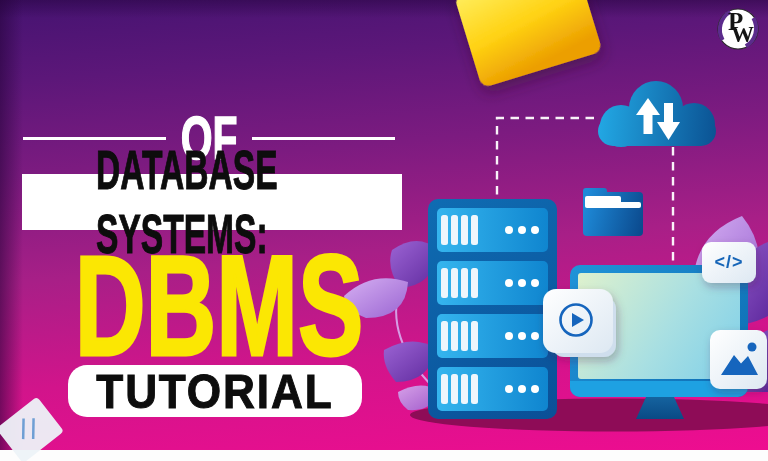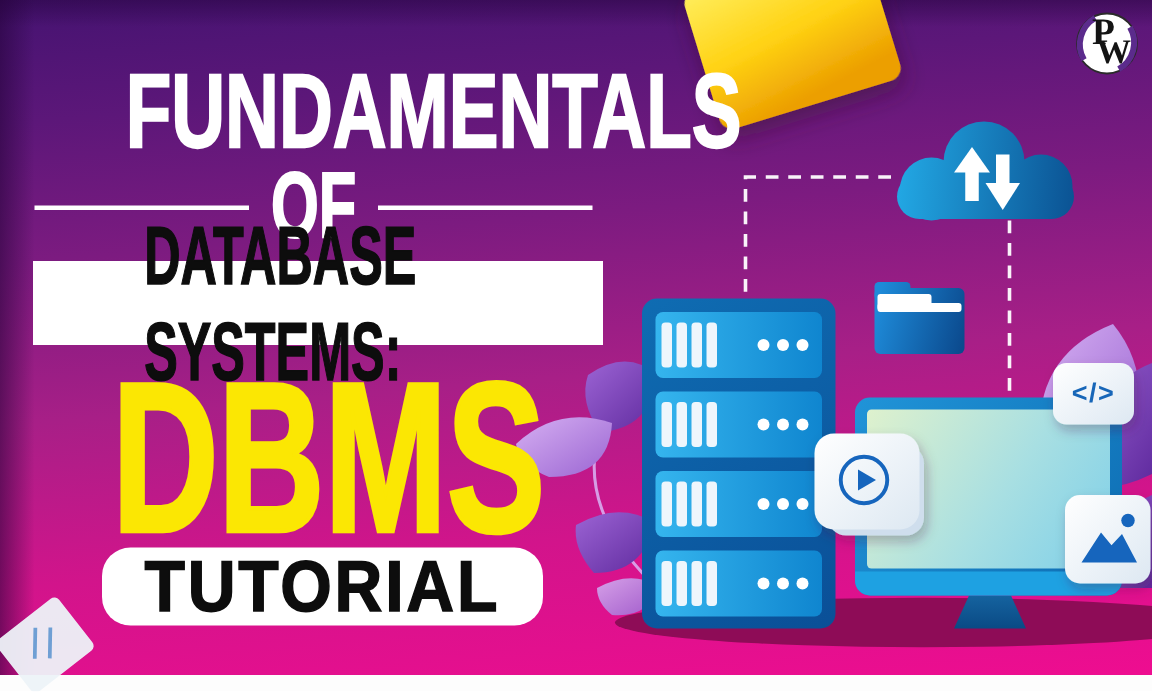--- a/index.html
+++ b/index.html
@@ -212,23 +212,20 @@
       <circle cx="752" cy="347" r="4.5" fill="#1565bd"></circle>
       <polygon points="721,375 734,355 741,363.5 748,356 758,375" fill="#1565bd"></polygon>
     </g>
 
     <g transform="translate(30,430) rotate(-38)">
       <rect x="-26" y="-22" width="52" height="44" rx="4" fill="#edf3f8" opacity=".95"></rect>
       <path d="M-11,3 L2,-13 M-3,9 L10,-7" stroke="#6f9fd4" stroke-width="2.5" fill="none"></path>
     </g>
   </svg>
 
-  <div class="txt fund">
-    <span class="cx">FUNDAMENTALS</span>
-  </div>
   <div class="of-row">
     <span class="of-line"></span>
     <span class="of-txt">OF</span>
     <span class="of-line"></span>
   </div>
   <div class="wbox box1">
     <span class="cx">DATABASE SYSTEMS:</span>
   </div>
   <div class="txt dbms">
     <span class="cx">DBMS</span>

